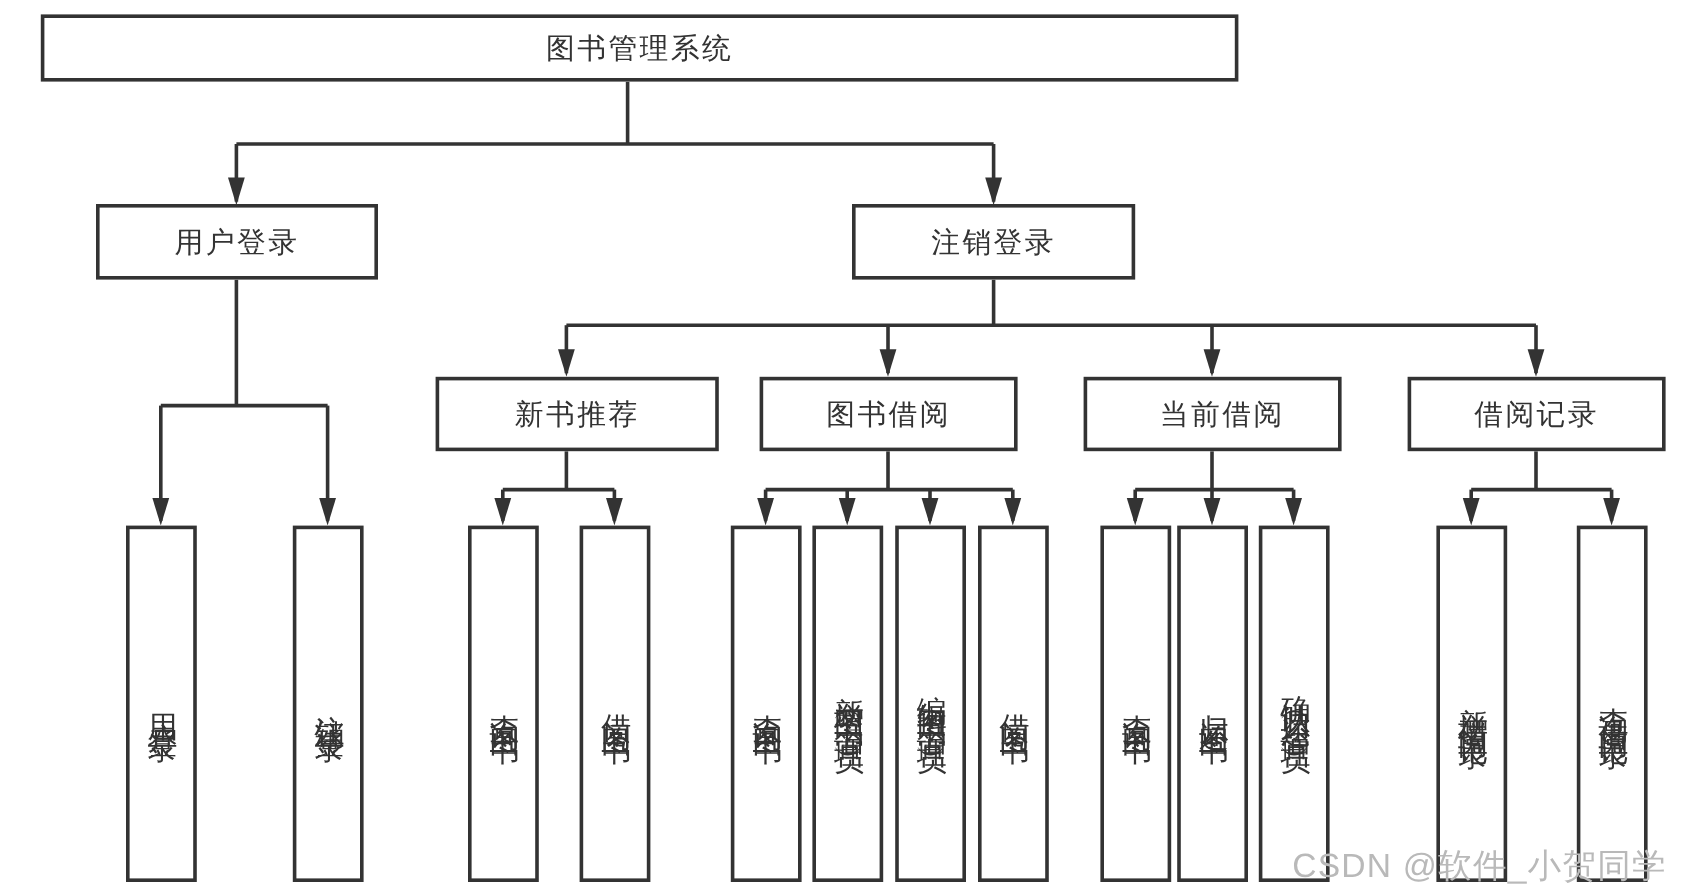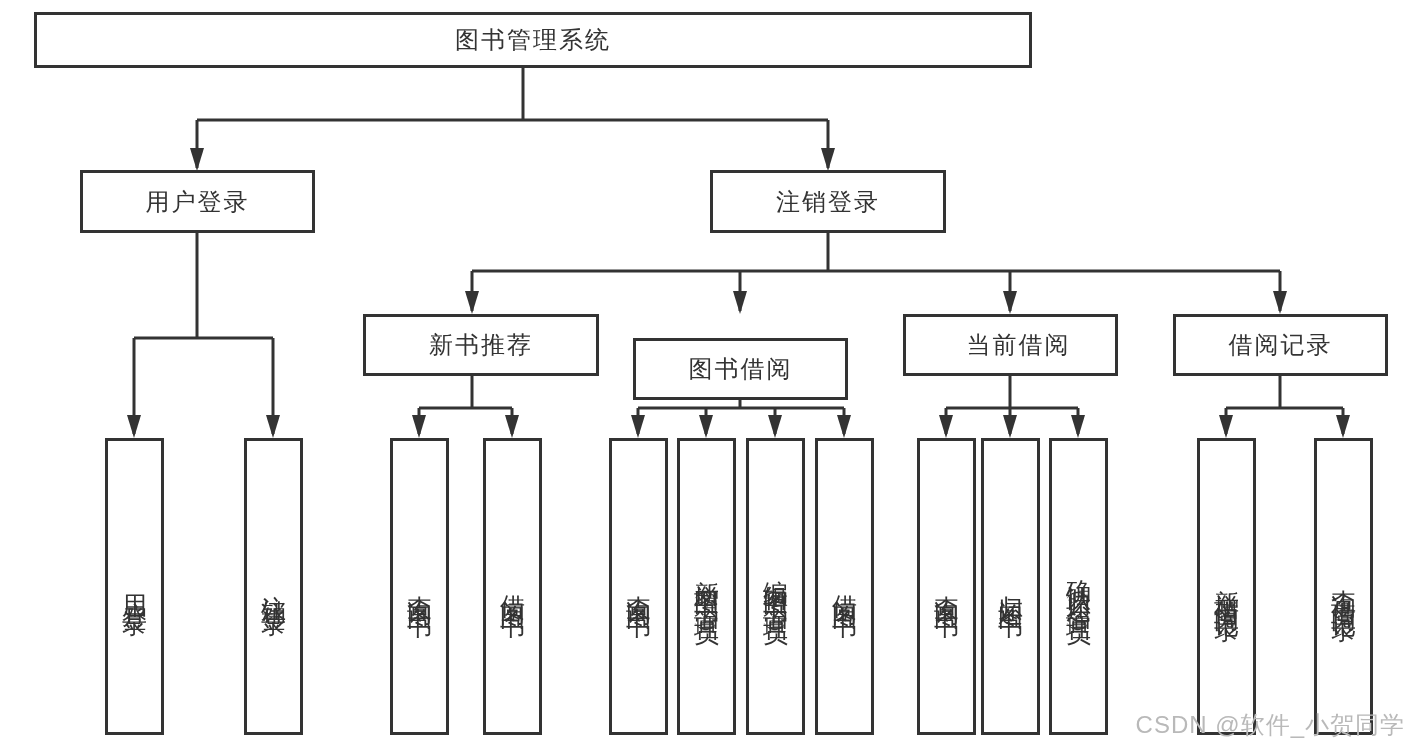--- a/index.html
+++ b/index.html
@@ -24,29 +24,29 @@
     top:438px;width:59px;height:297px;
     border:3px solid #333333;background:#ffffff;
     display:flex;align-items:center;justify-content:center;
   }
   .vbox span{
     writing-mode:vertical-rl;text-orientation:mixed;
     font-size:25px;letter-spacing:6px;line-height:1;color:#333333;
     white-space:nowrap;
   }
   .watermark{
-    position:absolute;right:0;bottom:6px;z-index:2;
-    font-size:24px;color:#b9b9b9;letter-spacing:1px;
+    position:absolute;right:16px;bottom:6px;z-index:2;
+    font-size:28px;color:#b9b9b9;letter-spacing:1px;
   }
   
   #node-root{left:34px;top:12px;width:998px;height:56px;}
   #node-user-login{left:80px;top:170px;width:235px;height:63px;}
   #node-book-mgmt{left:710px;top:170px;width:236px;height:63px;}
   #node-new-book{left:363px;top:314px;width:236px;height:62px;}
-  #node-book-borrow{left:633px;top:314px;width:215px;height:62px;margin-top:24px;}
+  #node-book-borrow{left:633px;top:314px;width:215px;height:62px;}
   #node-current-borrow{left:903px;top:314px;width:215px;height:62px;padding-left:16px;}
   #node-borrow-record{left:1173px;top:314px;width:215px;height:62px;}
   
   #leaf-0{left:105px;}  #leaf-1{left:244px;}
   #leaf-2{left:390px;}  #leaf-3{left:483px;}
   #leaf-4{left:609px;}  #leaf-5{left:677px;}
   #leaf-6{left:746px;}  #leaf-7{left:815px;}
   #leaf-8{left:917px;}  #leaf-9{left:981px;}
   #leaf-10{left:1049px;}
   #leaf-11{left:1197px;} #leaf-12{left:1314px;}

